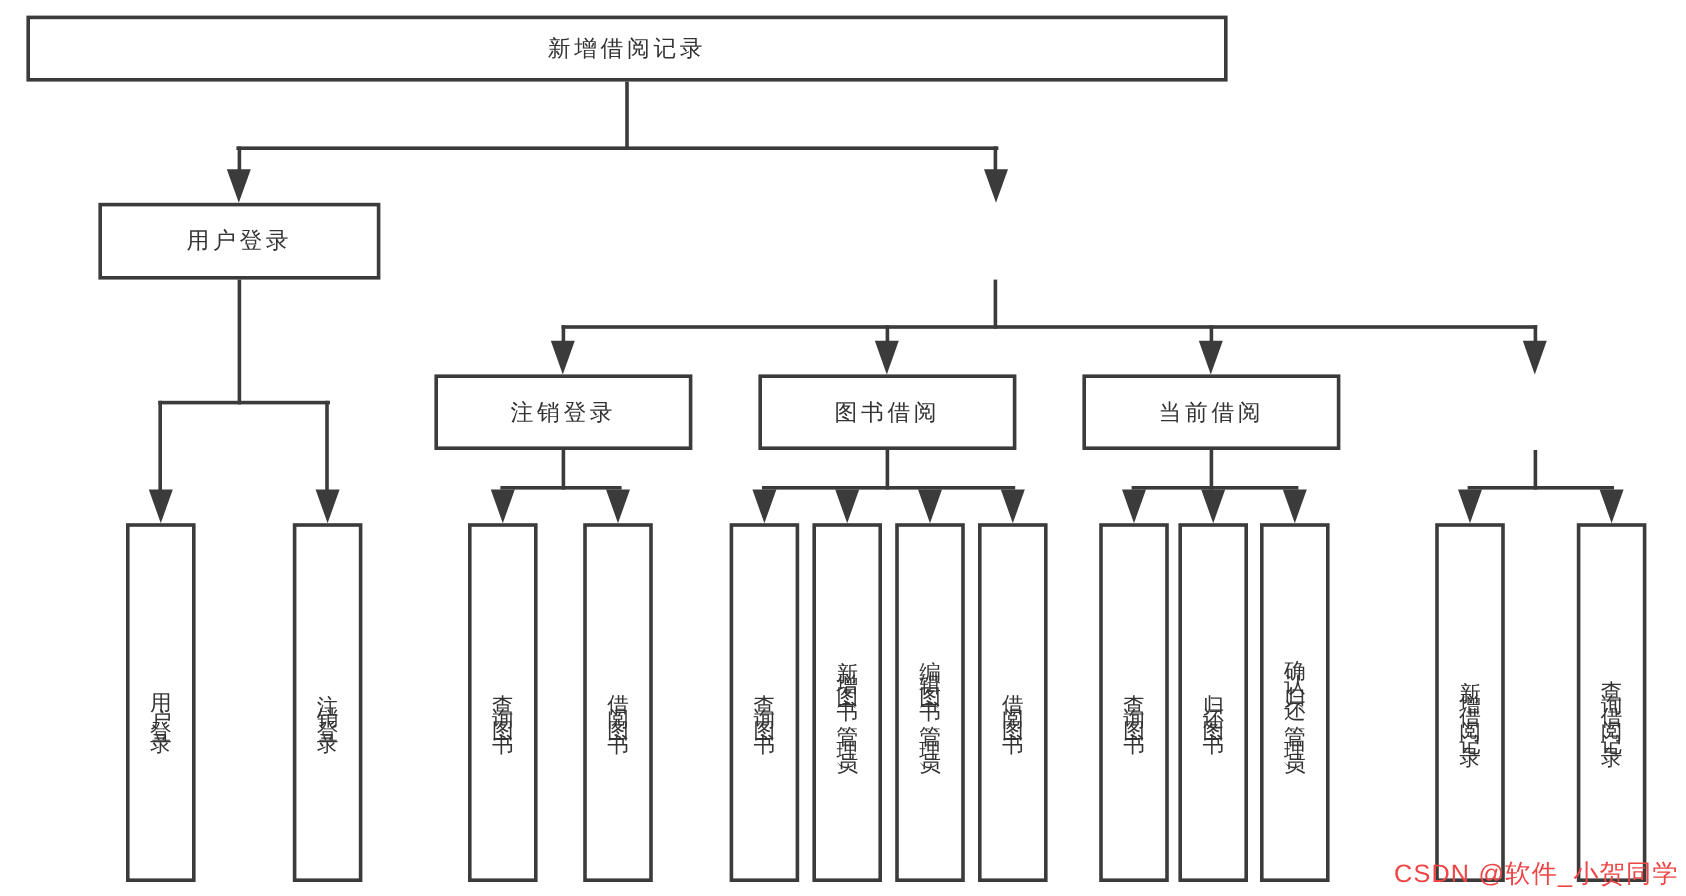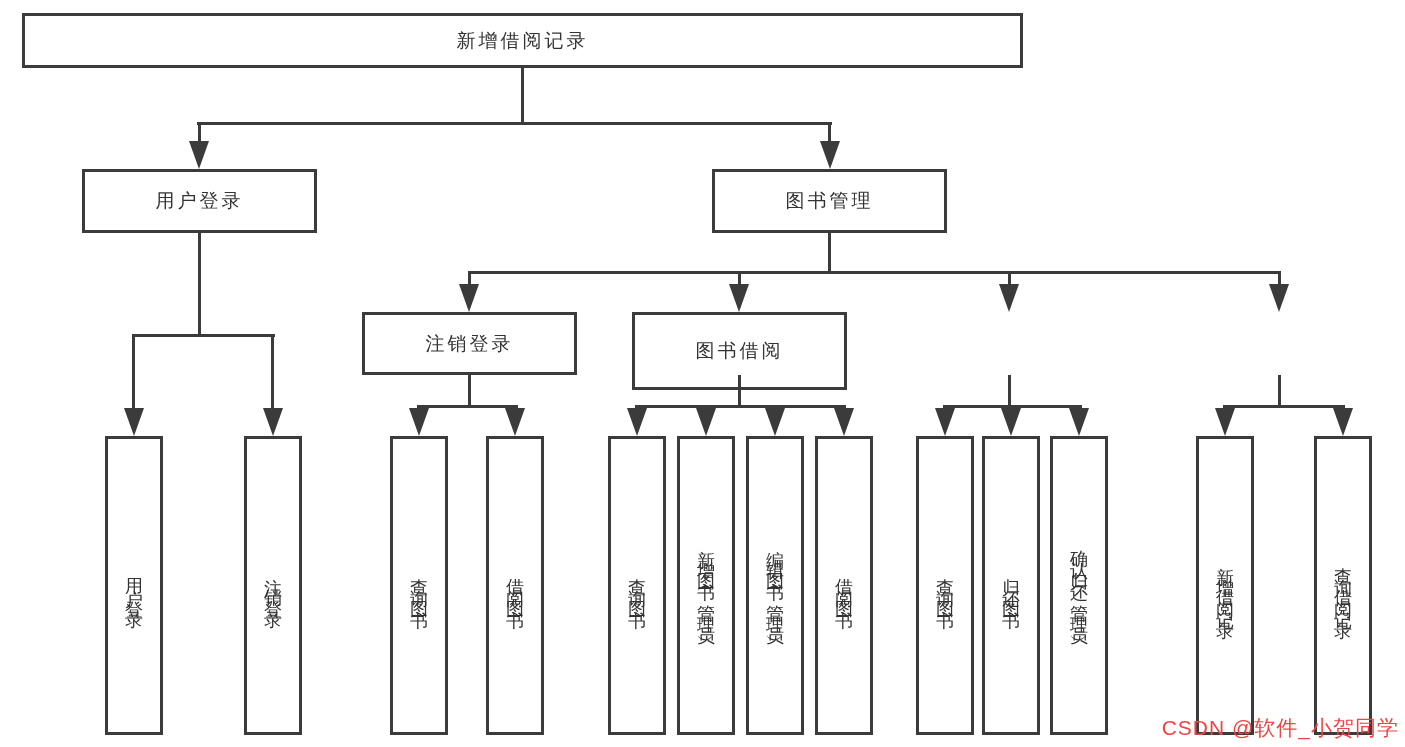--- a/index.html
+++ b/index.html
@@ -68,42 +68,42 @@
   <div class="box" style="left:22px;top:13px;width:1001px;height:55px">新增借阅记录</div>
 
   <div class="vl" style="left:521px;top:68px;height:57px"></div>
   <div class="hl" style="left:197px;top:122px;width:635px"></div>
   <div class="vl" style="left:198px;top:122px;height:22px"></div>
   <div class="ah" style="left:189px;top:141px"></div>
   <div class="vl" style="left:828px;top:122px;height:22px"></div>
   <div class="ah" style="left:820px;top:141px"></div>
 
   <div class="box" style="left:82px;top:169px;width:235px;height:64px">用户登录</div>
-  <div class="box" style="left:712px;top:169px;width:235px;height:64px">图书管理</div>
 
   <div class="vl" style="left:198px;top:233px;height:104px"></div>
   <div class="hl" style="left:132px;top:334px;width:143px"></div>
   <div class="vl" style="left:132px;top:334px;height:76px"></div>
   <div class="ah" style="left:124px;top:408px"></div>
   <div class="vl" style="left:271px;top:334px;height:76px"></div>
   <div class="ah" style="left:263px;top:408px"></div>
 
   <div class="vl" style="left:828px;top:233px;height:41px"></div>
   <div class="hl" style="left:468px;top:271px;width:813px"></div>
   <div class="vl" style="left:468px;top:271px;height:16px"></div>
   <div class="ah" style="left:459px;top:284px"></div>
   <div class="vl" style="left:738px;top:271px;height:16px"></div>
   <div class="ah" style="left:729px;top:284px"></div>
   <div class="vl" style="left:1008px;top:271px;height:16px"></div>
   <div class="ah" style="left:999px;top:284px"></div>
   <div class="vl" style="left:1278px;top:271px;height:16px"></div>
   <div class="ah" style="left:1269px;top:284px"></div>
 
   <div class="box" style="left:362px;top:312px;width:215px;height:63px">注销登录</div>
-  <div class="box" style="left:632px;top:312px;width:215px;height:78px">图书借阅</div>
+  <div class="box" style="left:632px;top:312px;width:215px;height:63px">图书借阅</div>
+  <div class="box" style="left:902px;top:312px;width:215px;height:63px">当前借阅</div>
 
   <div class="vl" style="left:468px;top:375px;height:33px"></div>
   <div class="hl" style="left:417px;top:405px;width:101px"></div>
   <div class="ah" style="left:409px;top:408px"></div>
   <div class="ah" style="left:505px;top:408px"></div>
 
   <div class="vl" style="left:738px;top:375px;height:33px"></div>
   <div class="hl" style="left:635px;top:405px;width:211px"></div>
   <div class="ah" style="left:627px;top:408px"></div>
   <div class="ah" style="left:696px;top:408px"></div>

